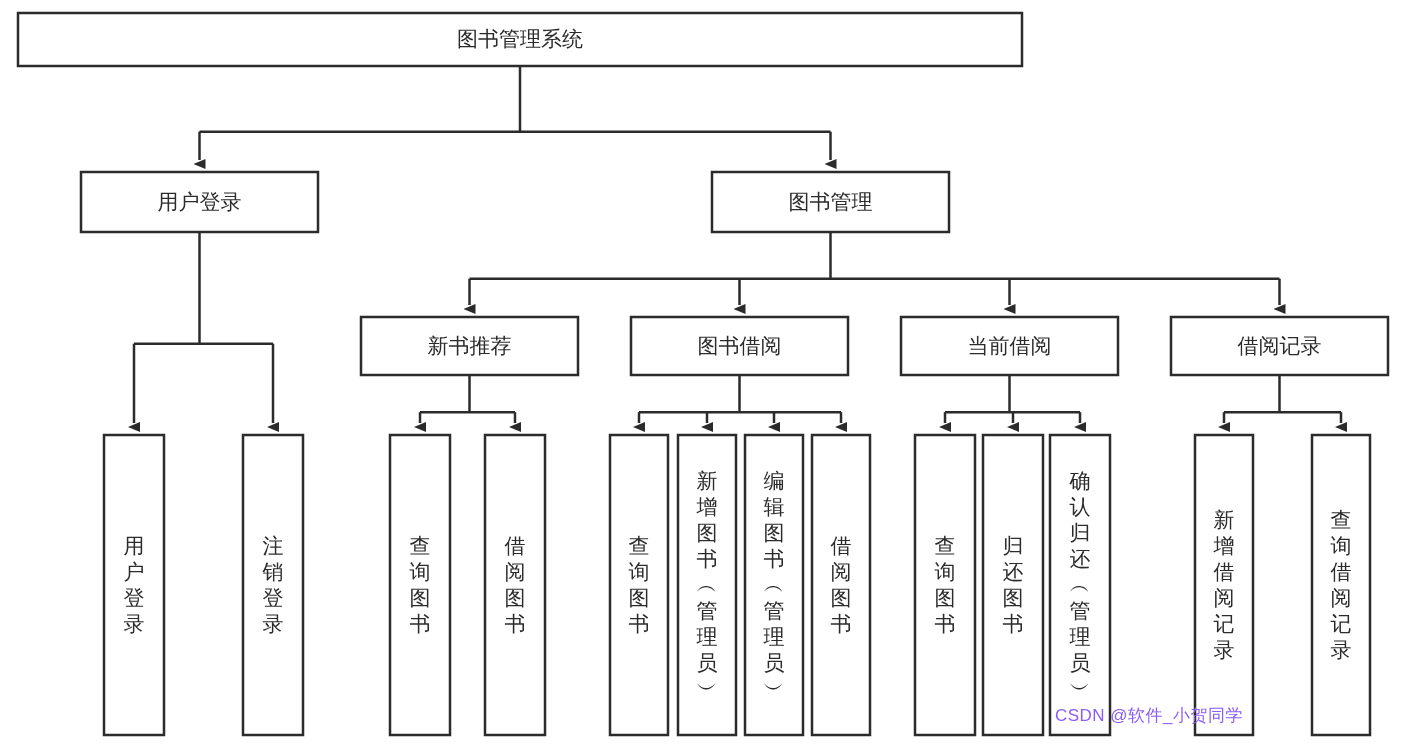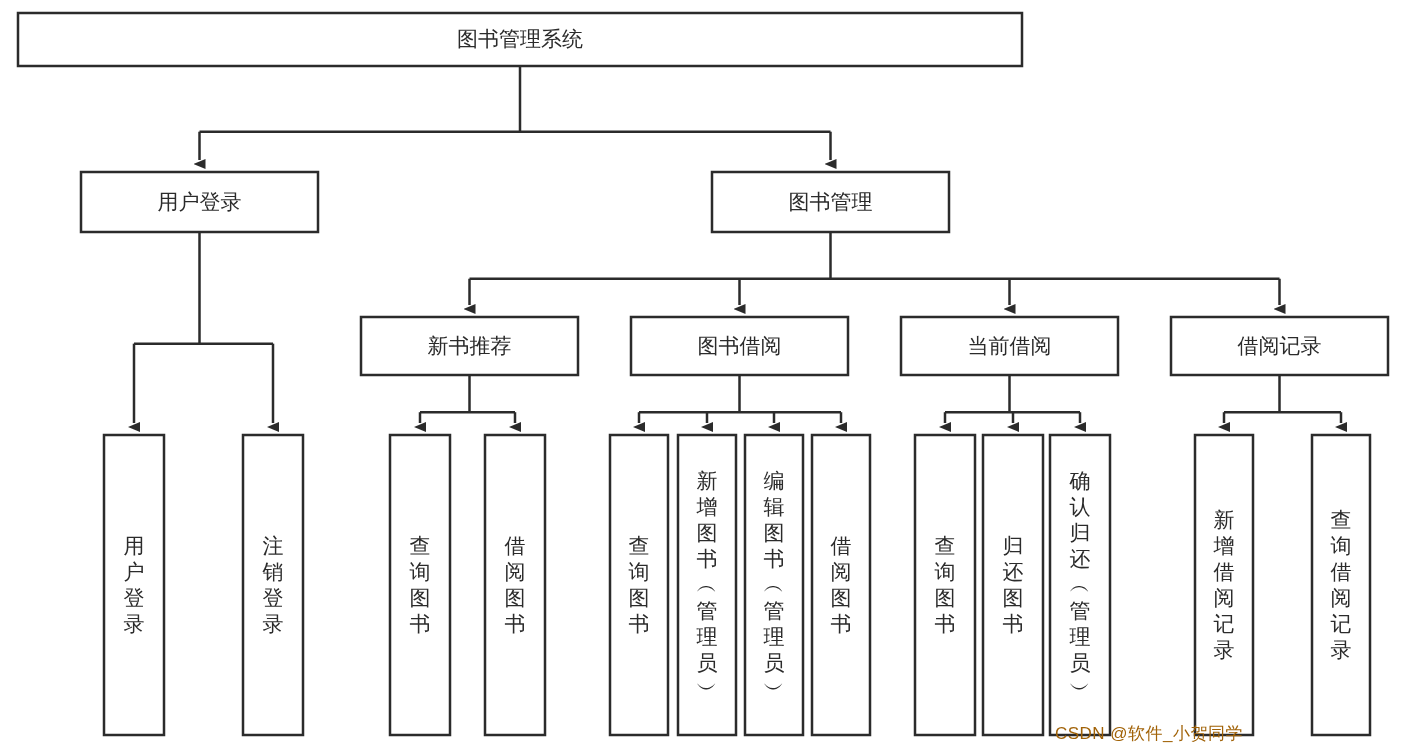--- a/index.html
+++ b/index.html
@@ -50,24 +50,24 @@
     fill: none;
     stroke-linecap: butt;
   }
   .arrow-head {
     fill: #2b2b2b;
     stroke: none;
   }
   .watermark {
     position: absolute;
     right: 14px;
-    bottom: 2px;
+    bottom: 20px;
     font-family: "Liberation Sans", "DejaVu Sans", sans-serif;
     font-size: 17px;
-    color: #a16207;
+    color: #8b5cf6;
     letter-spacing: 0.5px;
     white-space: nowrap;
     pointer-events: none;
   }
 </style>
 </head>
 <body>
 
 <div id="diagram-root">
   <svg class="tree" viewBox="0 0 1405 747">

